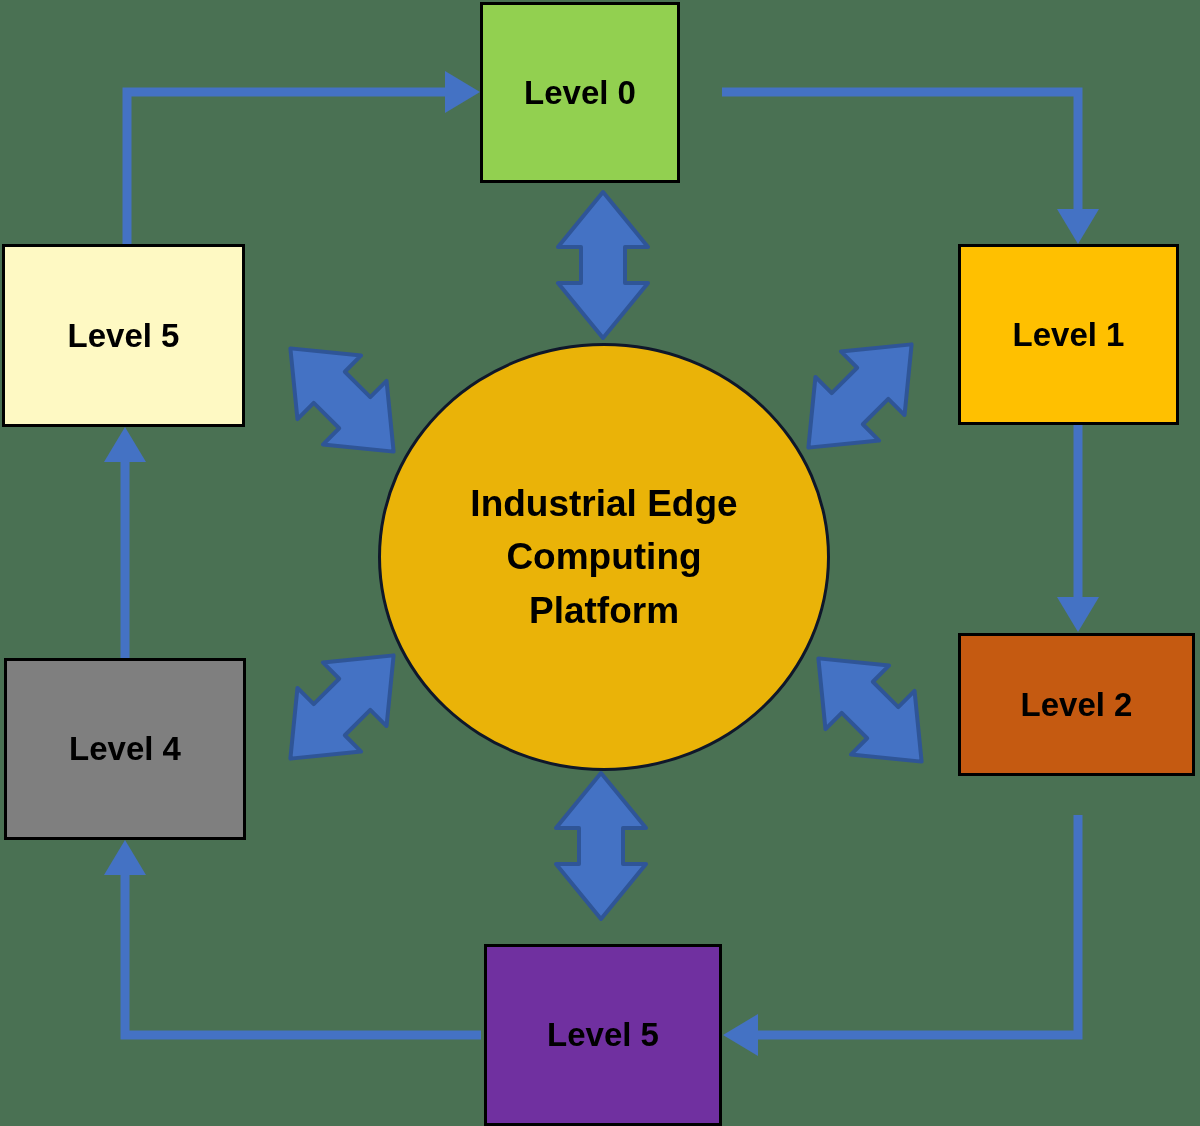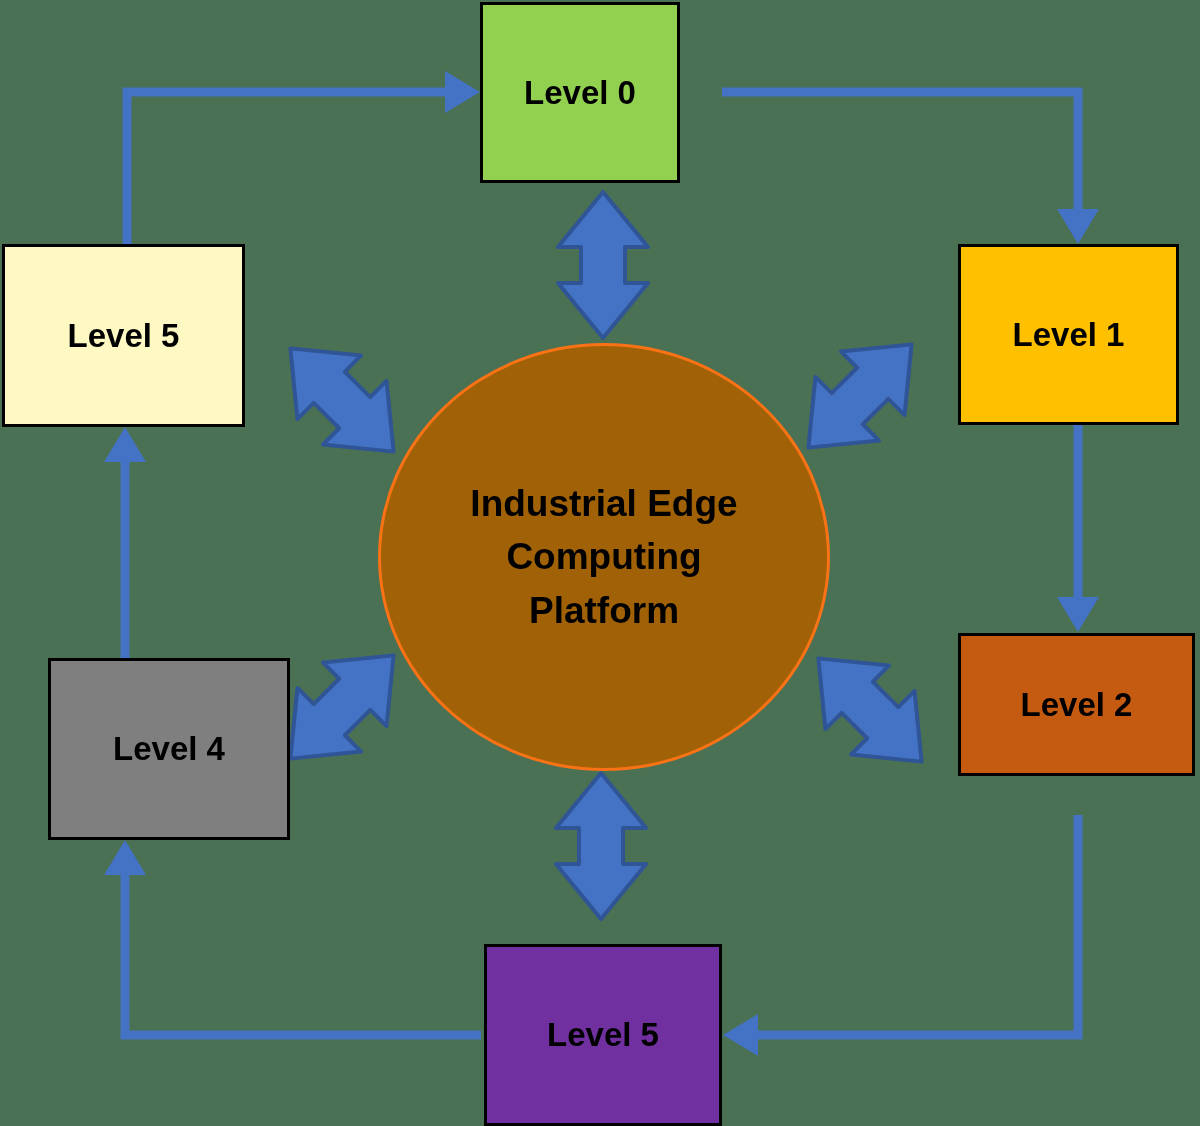--- a/index.html
+++ b/index.html
@@ -13,25 +13,25 @@
     position:absolute;border:3px solid #000;box-sizing:border-box;
     display:flex;align-items:center;justify-content:center;
   }
   .node .lbl{
     font-weight:bold;font-size:33px;color:#000;letter-spacing:0px;
   }
   .node-level-0{left:480px;top:2px;width:200px;height:181px;background:#92D050;}
   .node-level-1{left:958px;top:244px;width:221px;height:181px;background:#FFC000;text-align:center;}
   .node-level-2{left:958px;top:633px;width:237px;height:143px;background:#C55A11;}
   .node-level-3{left:484px;top:944px;width:238px;height:182px;background:#7030A0;}
-  .node-level-4{left:4px;top:658px;width:242px;height:182px;background:#7F7F7F;margin-left:44px;}
+  .node-level-4{left:4px;top:658px;width:242px;height:182px;background:#7F7F7F;}
   .node-level-5{left:2px;top:244px;width:243px;height:183px;background:#fef9c3;}
   .hub{
     position:absolute;left:378px;top:343px;width:452px;height:428px;
-    background:#a16207;border:3px solid #f97316;border-radius:50%;
+    background:#eab308;border:3px solid #0f172a;border-radius:50%;
     box-sizing:border-box;display:flex;align-items:center;justify-content:center;
   }
   .hub .lbl{
     font-weight:bold;font-size:37px;color:#000;text-align:center;
     white-space:pre-line;line-height:1.45;
   }
   .flow{fill:none;stroke:#4472C4;stroke-width:9;}
   .flowhead{fill:#4472C4;stroke:none;}
   .biarrow{fill:#4472C4;stroke:#2F5597;stroke-width:4;stroke-linejoin:round;}
 </style>

